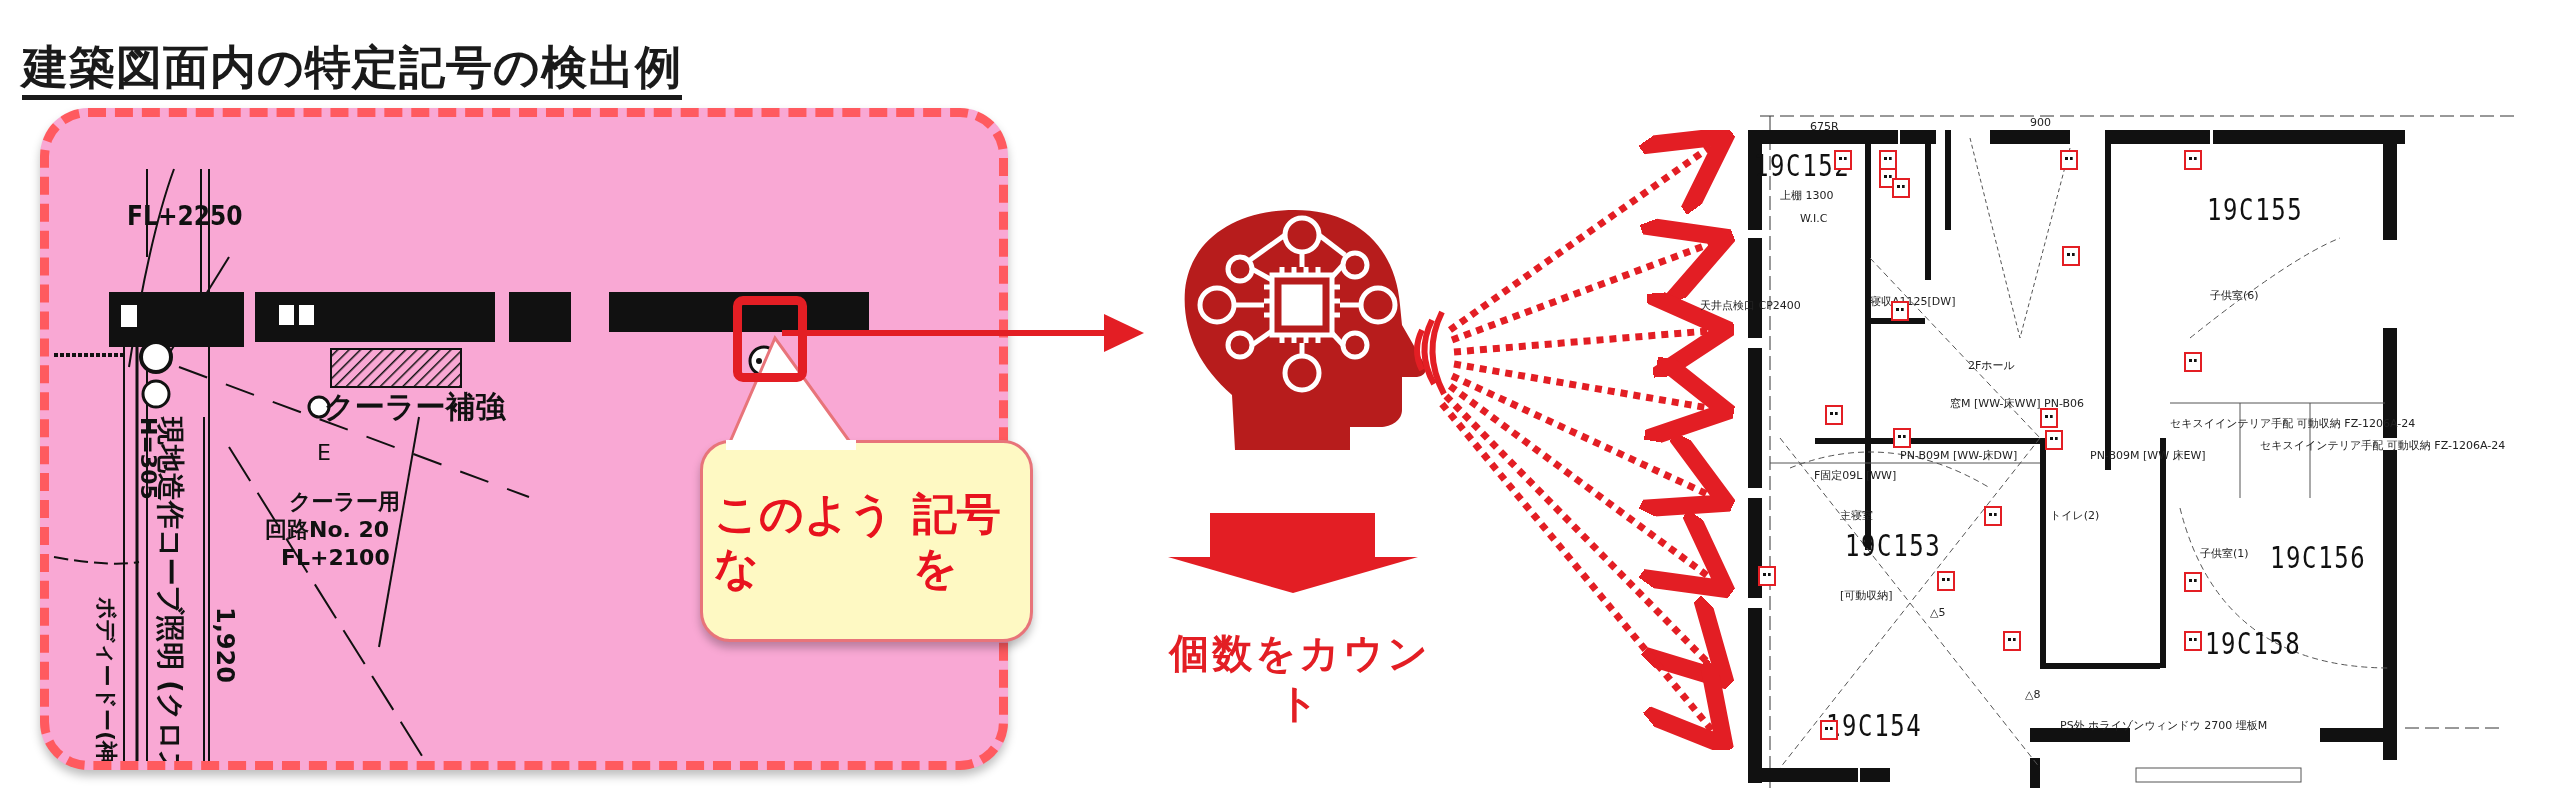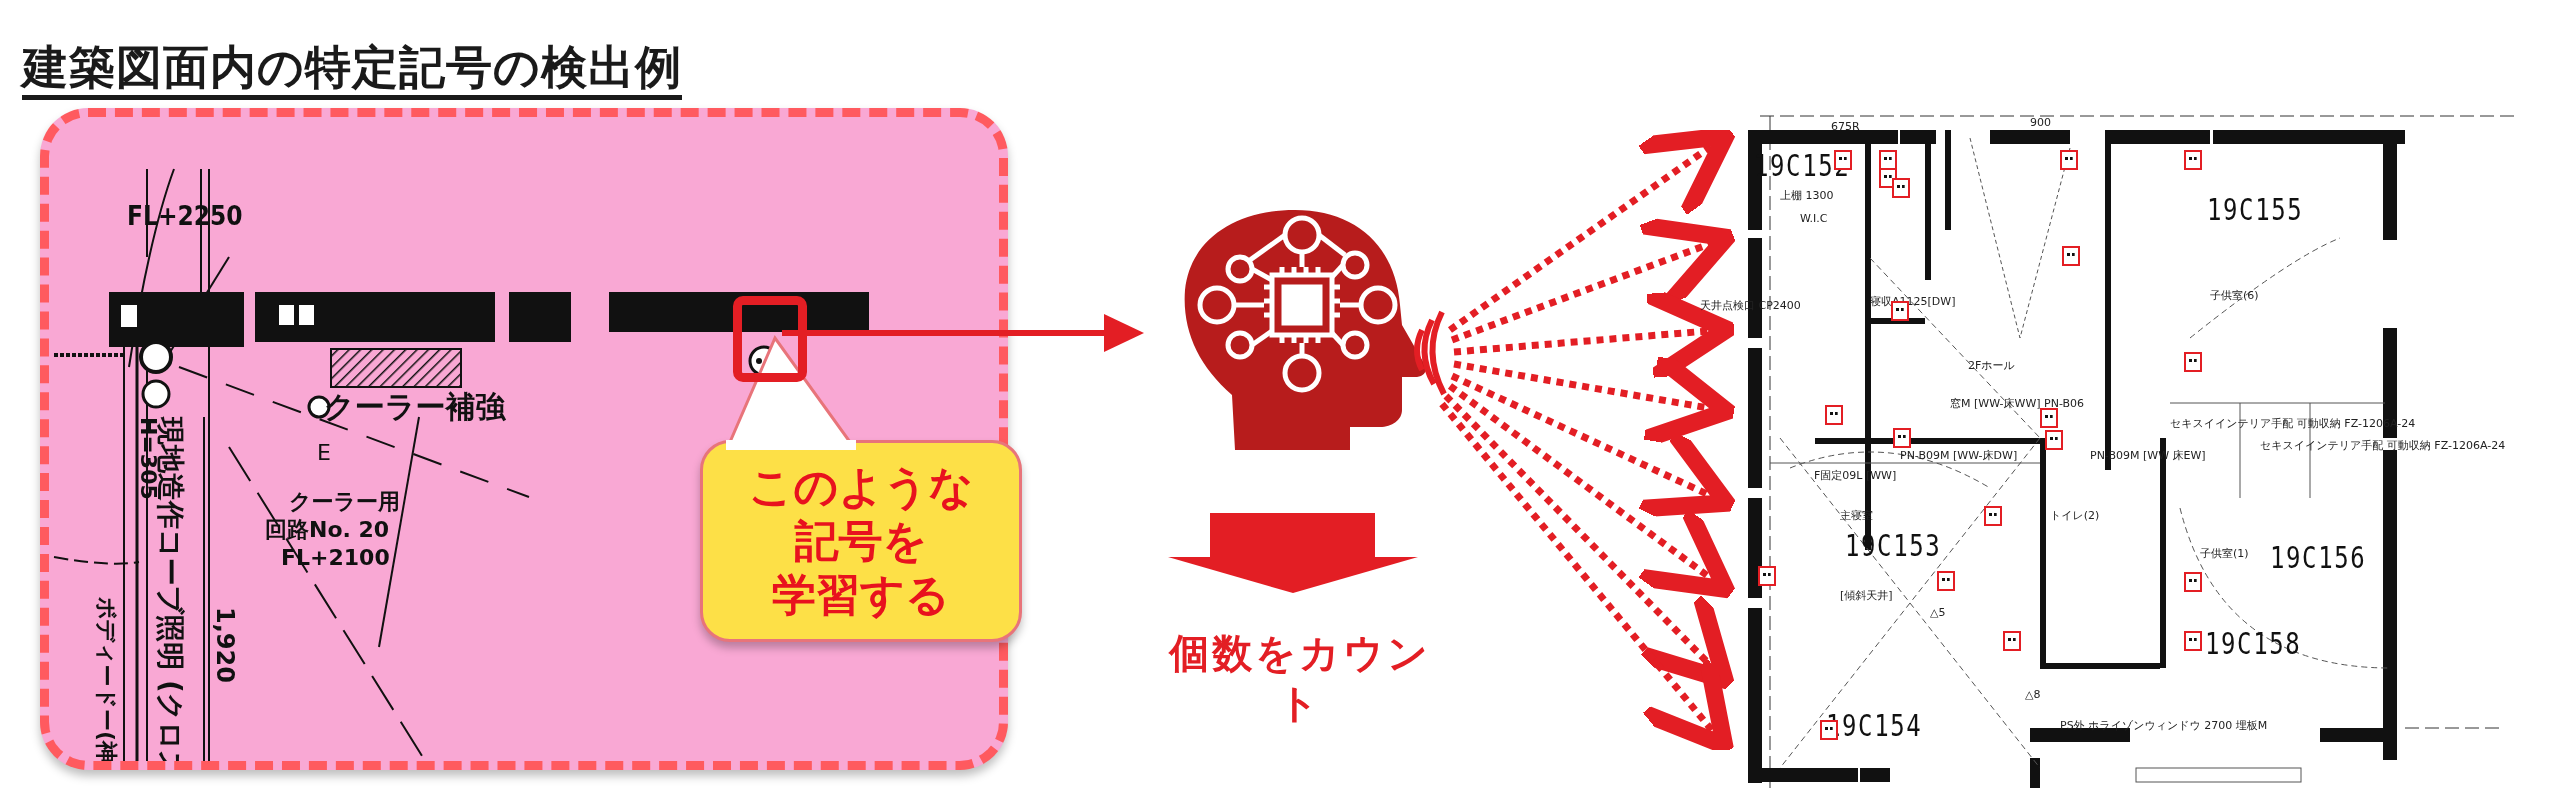--- a/index.html
+++ b/index.html
@@ -7,23 +7,23 @@
          font-family: "DejaVu Sans", sans-serif; }
   .title { position: absolute; left: 22px; top: 8px; font-size: 46px; font-weight: bold;
            color: #1a1a1a; letter-spacing: 1px; line-height: 56px;
            border-bottom: 5px solid #1a1a1a; padding-bottom: 0; }
   
   .left-panel { position: absolute; left: 40px; top: 108px; width: 968px; height: 662px;
                 border: 9px dashed #ff5a5f; border-radius: 48px; box-sizing: border-box;
                 background: #f9a8d4; box-shadow: 0 6px 10px rgba(0,0,0,0.25); overflow: hidden; }
   .left-panel svg { position: absolute; left: 0; top: 0; }
   .callout { position: absolute; left: 700px; top: 440px; width: 316px; height: 196px;
-             background: #fde047; border: 3px solid #e8747a; border-radius: 30px;
-             box-shadow: 0 6px 8px rgba(0,0,0,0.25); display: flex; flex-direction: column;
-             align-items: center; justify-content: center; z-index: 3; }
+             background: #fef9c3; border: 3px solid #e8747a; border-radius: 30px;
+             box-shadow: 0 6px 8px rgba(0,0,0,0.25); display: flex; flex-direction: row;
+             align-items: center; justify-content: center; z-index: 3; padding-left: 11px; }
   .callout-tail { position: absolute; left: 700px; top: 330px; z-index: 4; }
   .callout-line { font-size: 44px; font-weight: bold; color: #e8121e; line-height: 54px; }
   .highlight-box { position: absolute; left: 733px; top: 296px; width: 56px; height: 68px;
                    border: 9px solid #e31e24; border-radius: 10px; z-index: 5; }
   .connector-arrow { position: absolute; left: 782px; top: 312px; z-index: 5; }
   
   .ai-head { position: absolute; left: 1180px; top: 205px; }
   .down-arrow { position: absolute; left: 1163px; top: 465px; }
   .ai-caption { position: absolute; left: 1150px; top: 628px; width: 300px; text-align: center;
                 color: #e31e24; font-size: 40px; font-weight: bold; line-height: 50px; letter-spacing: 3px; }
@@ -107,21 +107,20 @@
 </svg>
 
 <svg class="callout-tail" width="170" height="120">
   <polygon points="30,112 75,8 150,112" fill="#fff" stroke="#e8747a" stroke-width="3"></polygon>
   <rect x="26" y="110" width="130" height="10" fill="#fff"></rect>
 </svg>
 
 <div class="callout">
   <div class="callout-line">このような</div>
   <div class="callout-line">記号を</div>
-  <div class="callout-line">学習する</div>
 </div>
 
 <svg class="ai-head" width="250" height="245" viewBox="0 0 250 245">
   <path d="M55 245 L52 190 C18 160 2 125 5 85 C10 35 55 5 115 5 C175 5 215 40 220 100 L222 120 L245 160 C248 168 242 172 235 172 L222 172 L222 205 C222 215 212 222 200 222 L170 222 L170 245 Z" fill="#b71c1c"></path>
   <g stroke="#fff" stroke-width="5" fill="none">
     <rect x="92" y="70" width="60" height="60"></rect>
     <rect x="104" y="82" width="36" height="36" fill="#fff"></rect>
     <line x1="102" y1="62" x2="102" y2="70"></line>
       <line x1="114" y1="62" x2="114" y2="70"></line>
       <line x1="126" y1="62" x2="126" y2="70"></line>
@@ -244,38 +243,38 @@
     </g>
   </svg>
 
   <div class="room-label" style="left:14px;top:40px;">19C152</div>
   <div class="room-label" style="left:467px;top:84px;">19C155</div>
   <div class="room-label" style="left:105px;top:420px;">19C153</div>
   <div class="room-label" style="left:530px;top:432px;">19C156</div>
   <div class="room-label" style="left:465px;top:518px;">19C158</div>
   <div class="room-label" style="left:86px;top:600px;">19C154</div>
 
-  <div class="small-label" style="left:70px;top:12px;margin-left:21px;">675R</div>
+  <div class="small-label" style="left:70px;top:12px;">675R</div>
   <div class="small-label" style="left:290px;top:8px;">900</div>
   <div class="small-label" style="left:40px;top:80px;">上棚 1300</div>
   <div class="small-label" style="left:60px;top:104px;">W.I.C</div>
   <div class="small-label" style="left:130px;top:186px;">寝収A1125[DW]</div>
   <div class="small-label" style="left:-40px;top:190px;">天井点検口 CP2400</div>
   <div class="small-label" style="left:470px;top:180px;">子供室(6)</div>
   <div class="small-label" style="left:228px;top:250px;">2Fホール</div>
   <div class="small-label" style="left:210px;top:288px;">窓M [WW-床WW] PN-B06</div>
   <div class="small-label" style="left:74px;top:360px;">F固定09L [WW]</div>
   <div class="small-label" style="left:160px;top:340px;">PN-B09M [WW-床DW]</div>
   <div class="small-label" style="left:350px;top:340px;">PN-B09M [WW 床EW]</div>
   <div class="small-label" style="left:310px;top:400px;">トイレ(2)</div>
   <div class="small-label" style="left:430px;top:308px;">セキスイインテリア手配 可動収納 FZ-1206A-24</div>
   <div class="small-label" style="left:520px;top:330px;">セキスイインテリア手配 可動収納 FZ-1206A-24</div>
   <div class="small-label" style="left:100px;top:400px;">主寝室</div>
   <div class="small-label" style="left:460px;top:438px;">子供室(1)</div>
-  <div class="small-label" style="left:100px;top:480px;">[傾斜天井]</div>
+  <div class="small-label" style="left:100px;top:480px;">[可動収納]</div>
   <div class="small-label" style="left:190px;top:498px;">△5</div>
   <div class="small-label" style="left:285px;top:580px;">△8</div>
   <div class="small-label" style="left:320px;top:610px;">PS外 ホライゾンウィンドウ 2700 埋板M</div>
 
   <div class="det" style="left:94px;top:42px;"></div>
   <div class="det" style="left:139px;top:42px;"></div>
   <div class="det" style="left:139px;top:60px;"></div>
   <div class="det" style="left:152px;top:70px;"></div>
   <div class="det" style="left:151px;top:193px;"></div>
   <div class="det" style="left:320px;top:42px;"></div>

